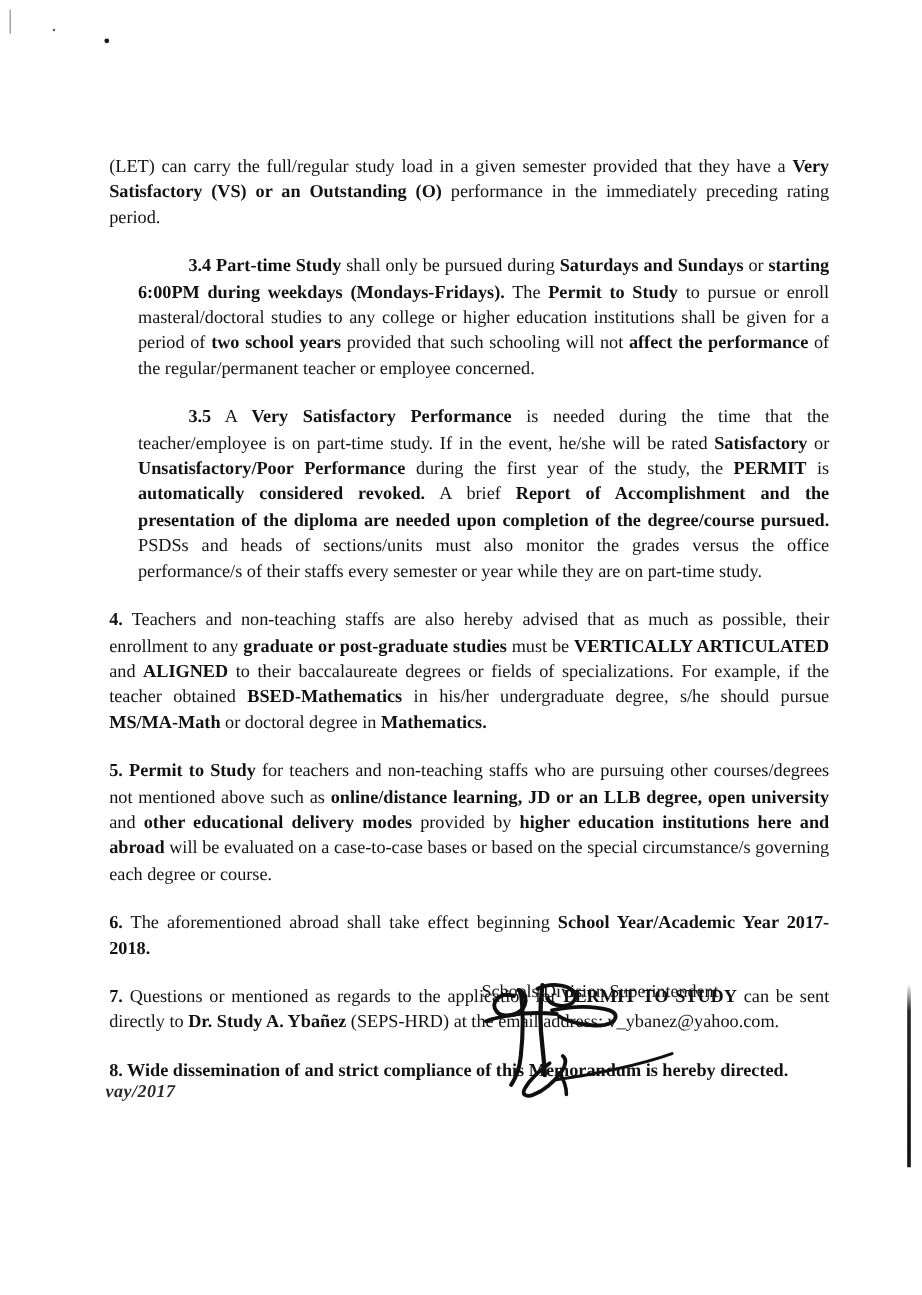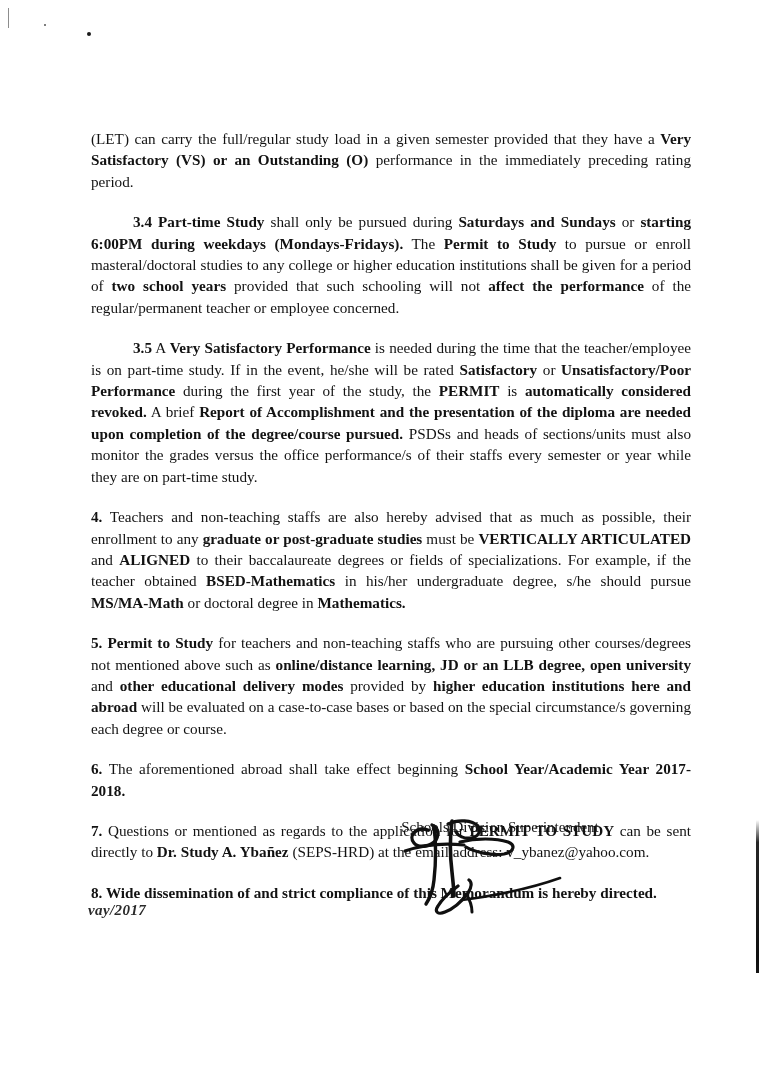--- a/index.html
+++ b/index.html
@@ -49,21 +49,21 @@
     top: 128px;
     width: 600px;
   }
   p.para {
     margin: 0 0 13px 0;
     font-size: 15.2px;
     line-height: 21.4px;
     text-align: justify;
     text-justify: inter-word;
   }
-  p.para.indent { text-indent: 42px; }
+  p.para.indent { text-indent: 42px; margin-left: 24px; }
   p.para.gap-lg { margin-bottom: 19px; }
   b { font-weight: bold; }
 
   
   .sig-block {
     position: absolute;
     left: 300px;
     top: 818px;
     width: 400px;
     text-align: center;

